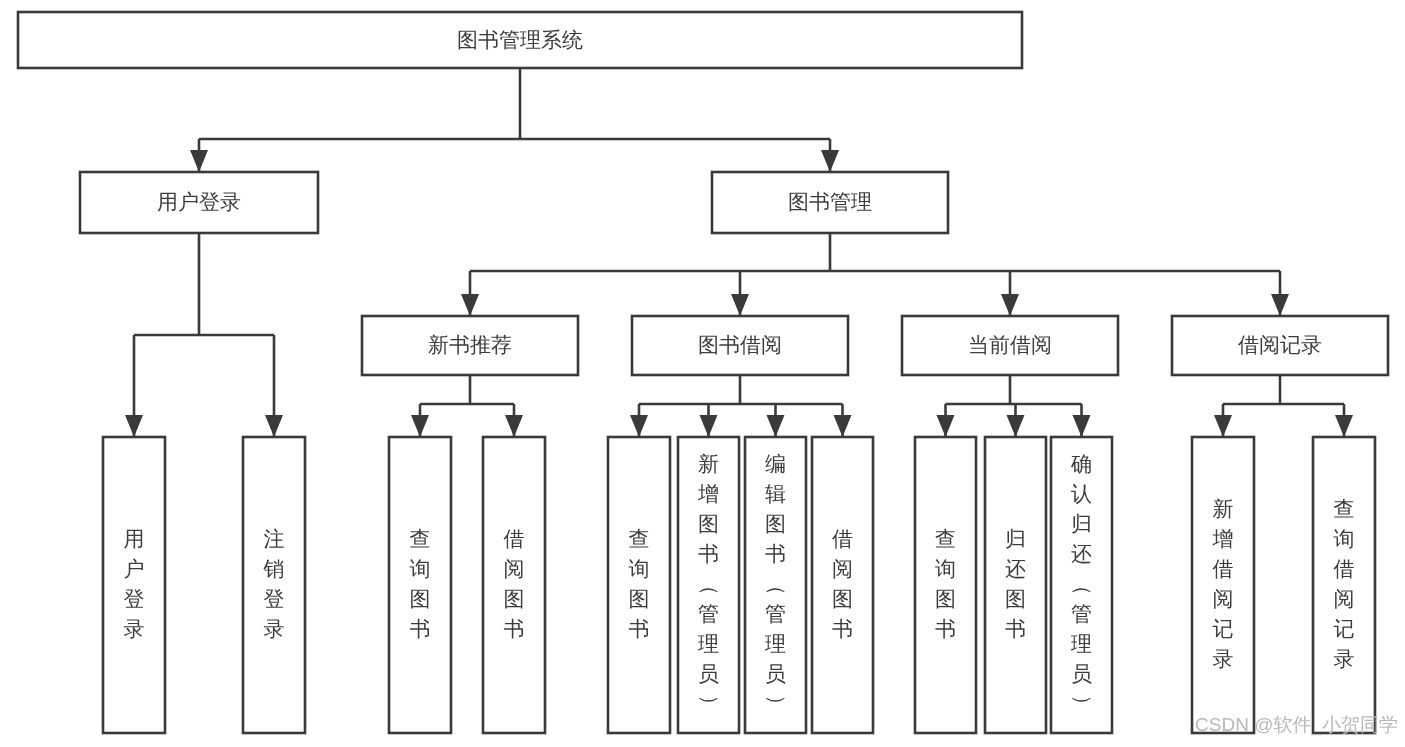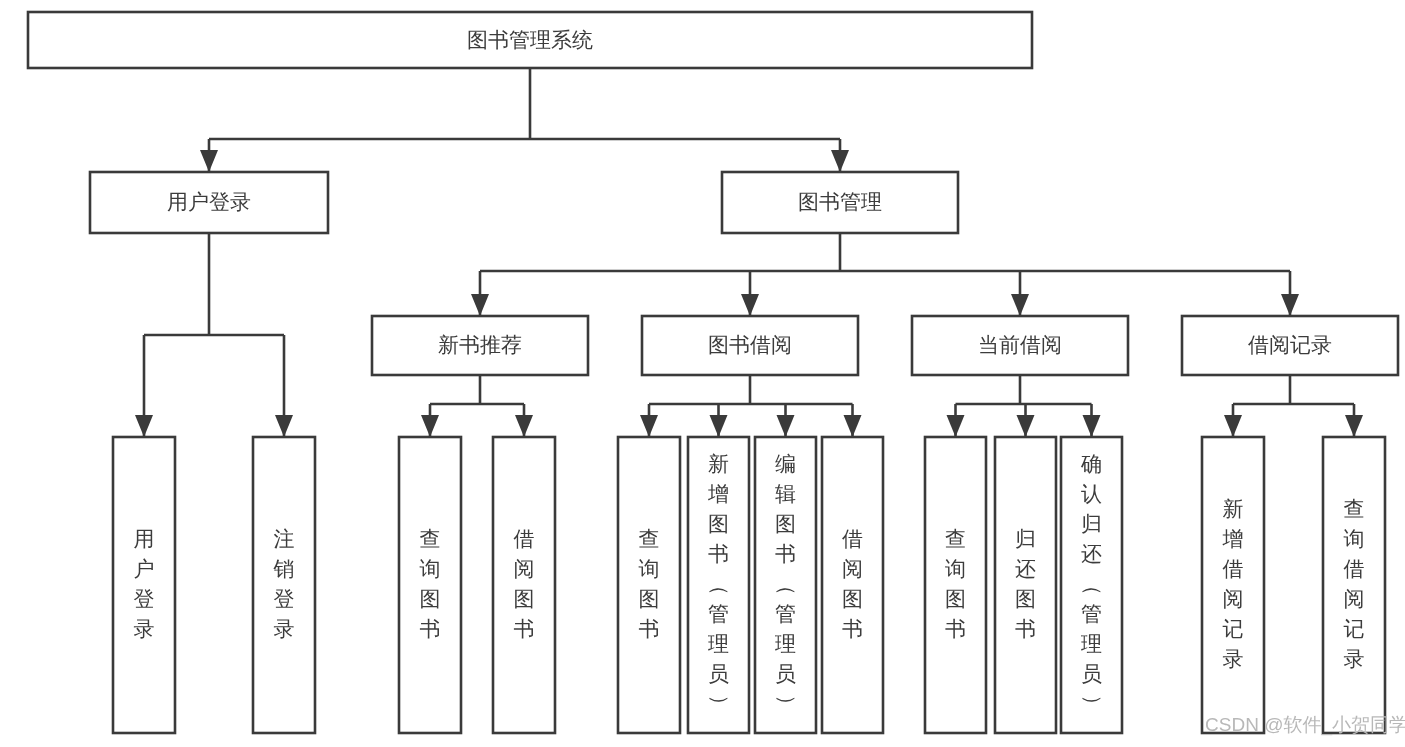--- a/index.html
+++ b/index.html
@@ -13,21 +13,20 @@
     font-family: "Liberation Sans", "DejaVu Sans", sans-serif;
     overflow: hidden;
     position: relative;
   }
   #diagram-root {
     position: absolute;
     top: 0;
     left: 0;
     width: 1200px;
     height: 747px;
-    margin-left: 10px;
   }
   svg.flow {
     display: block;
     width: 1405px;
     height: 747px;
   }
   .node-box {
     fill: #ffffff;
     stroke: #3a3a3a;
     stroke-width: 2.6;

